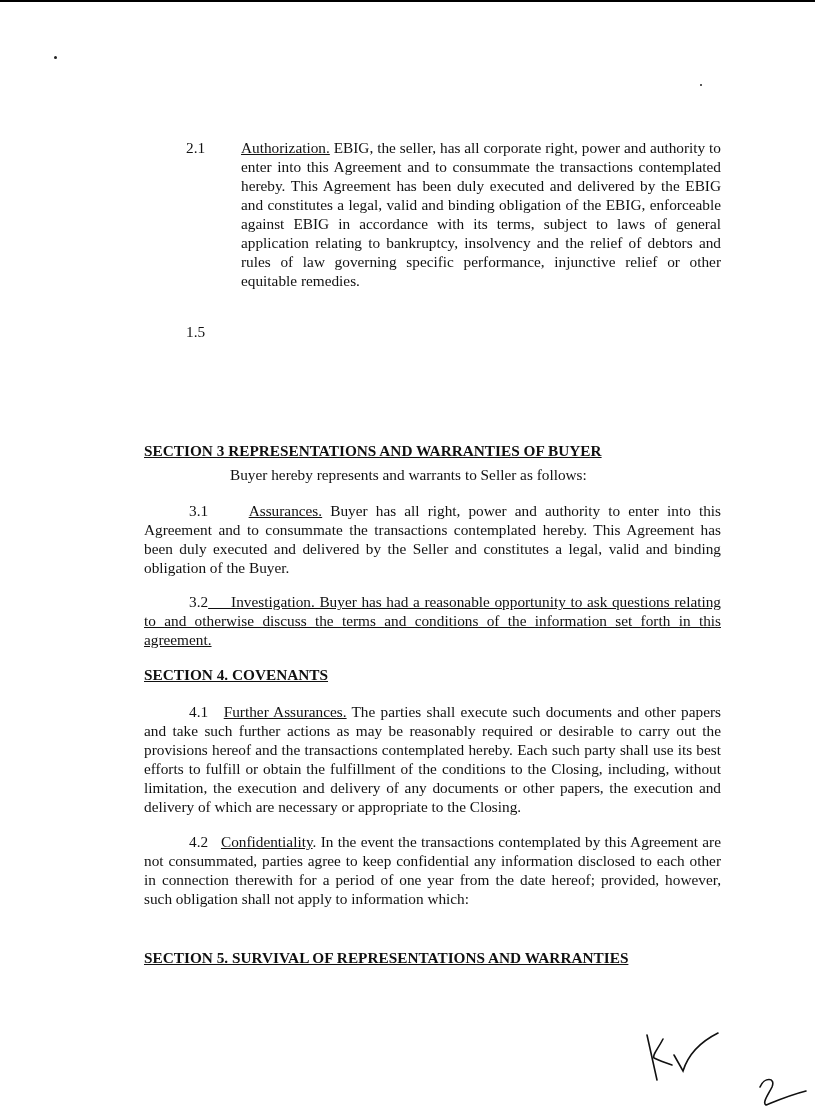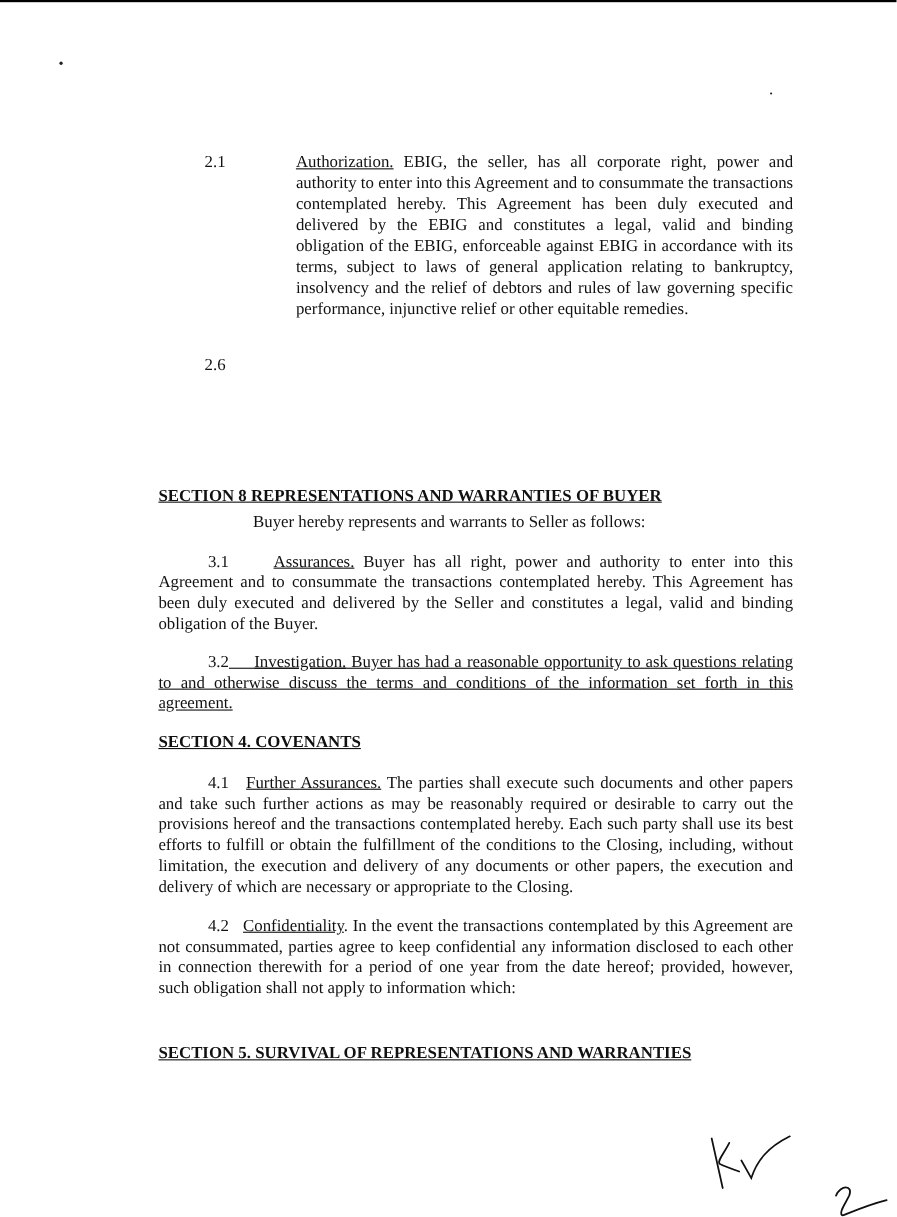--- a/index.html
+++ b/index.html
@@ -39,21 +39,21 @@
     position: absolute;
     left: 186px;
     width: 535px;
   }
   .numbered .num {
     position: absolute;
     left: 0;
     top: 0;
   }
   .numbered .body {
-    margin-left: 83px;
+    margin-left: 55px;
     text-align: justify;
   }
   .u { text-decoration: underline; }
   .heading {
     position: absolute;
     left: 144px;
     font-weight: bold;
     text-decoration: underline;
     white-space: nowrap;
   }
@@ -85,24 +85,24 @@
   <div class="top-rule"></div>
   <div class="speck" style="left:54px; top:56px;"></div>
   <div class="speck" style="left:700px; top:84px; width:2px; height:2px;"></div>
 
   <div class="numbered" style="top:138px;">
     <span class="num">2.1</span>
     <div class="body"><span class="u">Authorization.</span><span> EBIG, the seller, has all corporate right, power and authority to enter into this Agreement and to consummate the transactions contemplated hereby. This Agreement has been duly executed and delivered by the EBIG and constitutes a legal, valid and binding obligation of the EBIG, enforceable against EBIG in accordance with its terms, subject to laws of general application relating to bankruptcy, insolvency and the relief of debtors and rules of law governing specific performance, injunctive relief or other equitable remedies.</span></div>
   </div>
 
   <div class="numbered" style="top:322px;">
-    <span class="num">2.6</span>
+    <span class="num">1.5</span>
   </div>
 
-  <div class="heading" style="top:441px;">SECTION 8  REPRESENTATIONS AND WARRANTIES OF BUYER</div>
+  <div class="heading" style="top:441px;">SECTION 3  REPRESENTATIONS AND WARRANTIES OF BUYER</div>
   <div class="intro" style="top:465px;margin-left:28px;">Buyer hereby represents and warrants to Seller as follows:</div>
 
   <div class="para" style="top:501px;">
     <span class="lead-num">3.1</span>&nbsp;&nbsp;&nbsp;&nbsp;&nbsp;<span class="u">Assurances.</span><span>  Buyer has all right, power and authority to enter into this Agreement and to consummate the transactions contemplated hereby. This Agreement has been duly executed and delivered by the Seller and constitutes a legal, valid and binding obligation of the Buyer.</span>
   </div>
 
   <div class="para" style="top:592px;text-decoration:underline;">
     <span class="lead-num">3.2</span>&nbsp;&nbsp;&nbsp;&nbsp;&nbsp;<span class="u">Investigation.</span><span> Buyer has had a reasonable opportunity to ask questions relating to and otherwise discuss the terms and conditions of the information set forth in this agreement.</span>
   </div>
 

